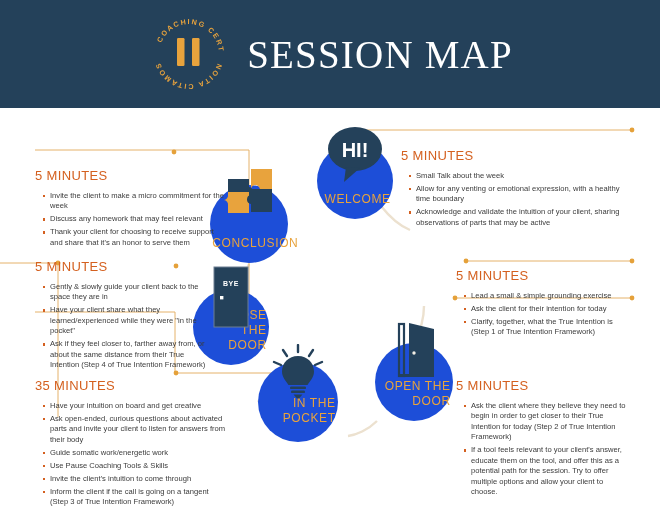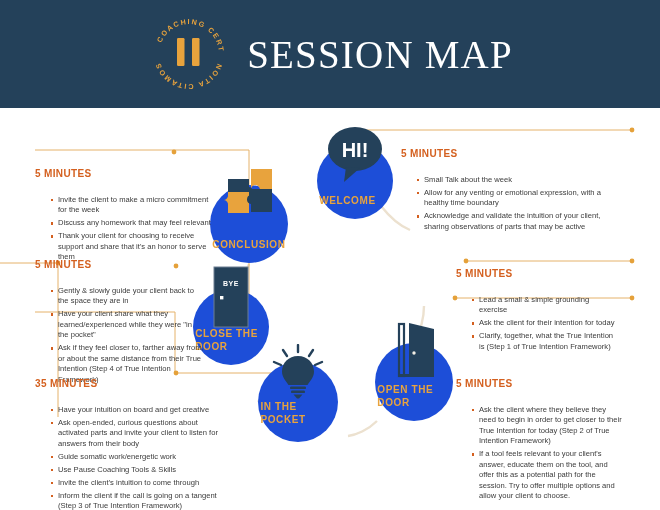--- a/index.html
+++ b/index.html
@@ -30,22 +30,22 @@
   .wires{position:absolute;left:0;top:108px;width:660px;height:402px;}
   .wires svg{display:block;}
 
   
   .node{
     position:absolute;border-radius:50%;
     background:#1d4ed8;
     display:flex;align-items:flex-end;justify-content:center;
   }
   .node-label{
-    color:#e8a33d;font-size:10px;font-weight:700;letter-spacing:.6px;
-    text-align:left;line-height:1.25;width:94%;
+    color:#e8a33d;font-size:12px;font-weight:400;letter-spacing:.6px;
+    text-align:right;line-height:1.25;width:94%;
     padding-bottom:12px;text-transform:uppercase;
   }
   .node-icon{position:absolute;left:50%;transform:translateX(-50%);}
 
   
   #node-welcome   {left:317px;top:143px;width:76px;height:76px;}
   #node-grounding {left:383px;top:221px;width:82px;height:82px;}
   #node-opendoor  {left:375px;top:343px;width:78px;height:78px;}
   #node-pocket    {left:258px;top:362px;width:80px;height:80px;}
   #node-closedoor {left:193px;top:289px;width:76px;height:76px;}
@@ -57,24 +57,24 @@
   #node-pocket    .node-icon{top:-18px;}
   #node-closedoor .node-icon{top:-23px;}
   #node-conclusion .node-icon{top:-19px;}
 
   #node-grounding .node-label{padding-bottom:9px;}
   #node-pocket .node-label{padding-bottom:16px;}
 
   
   .block{position:absolute;}
   .block-head{
-    color:#d4601f;font-size:10px;font-weight:700;letter-spacing:.35px;
+    color:#d4601f;font-size:13px;font-weight:400;letter-spacing:.35px;
     margin:0 0 3px 0;text-transform:uppercase;
   }
-  .bullets{list-style:none;margin:16px;padding:0;}
+  .bullets{list-style:none;margin:8px;padding:0;}
   .bullets li{
     position:relative;padding-left:7px;margin-bottom:2.5px;
     color:#3b3b3b;font-size:7.6px;line-height:1.38;
   }
   .bullets li::before{
     content:"";position:absolute;left:0;top:4px;
     width:2.2px;height:2.2px;background:#d4601f;
   }
 
   #blk-conclusion{left:35px;top:168px;width:198px;}

